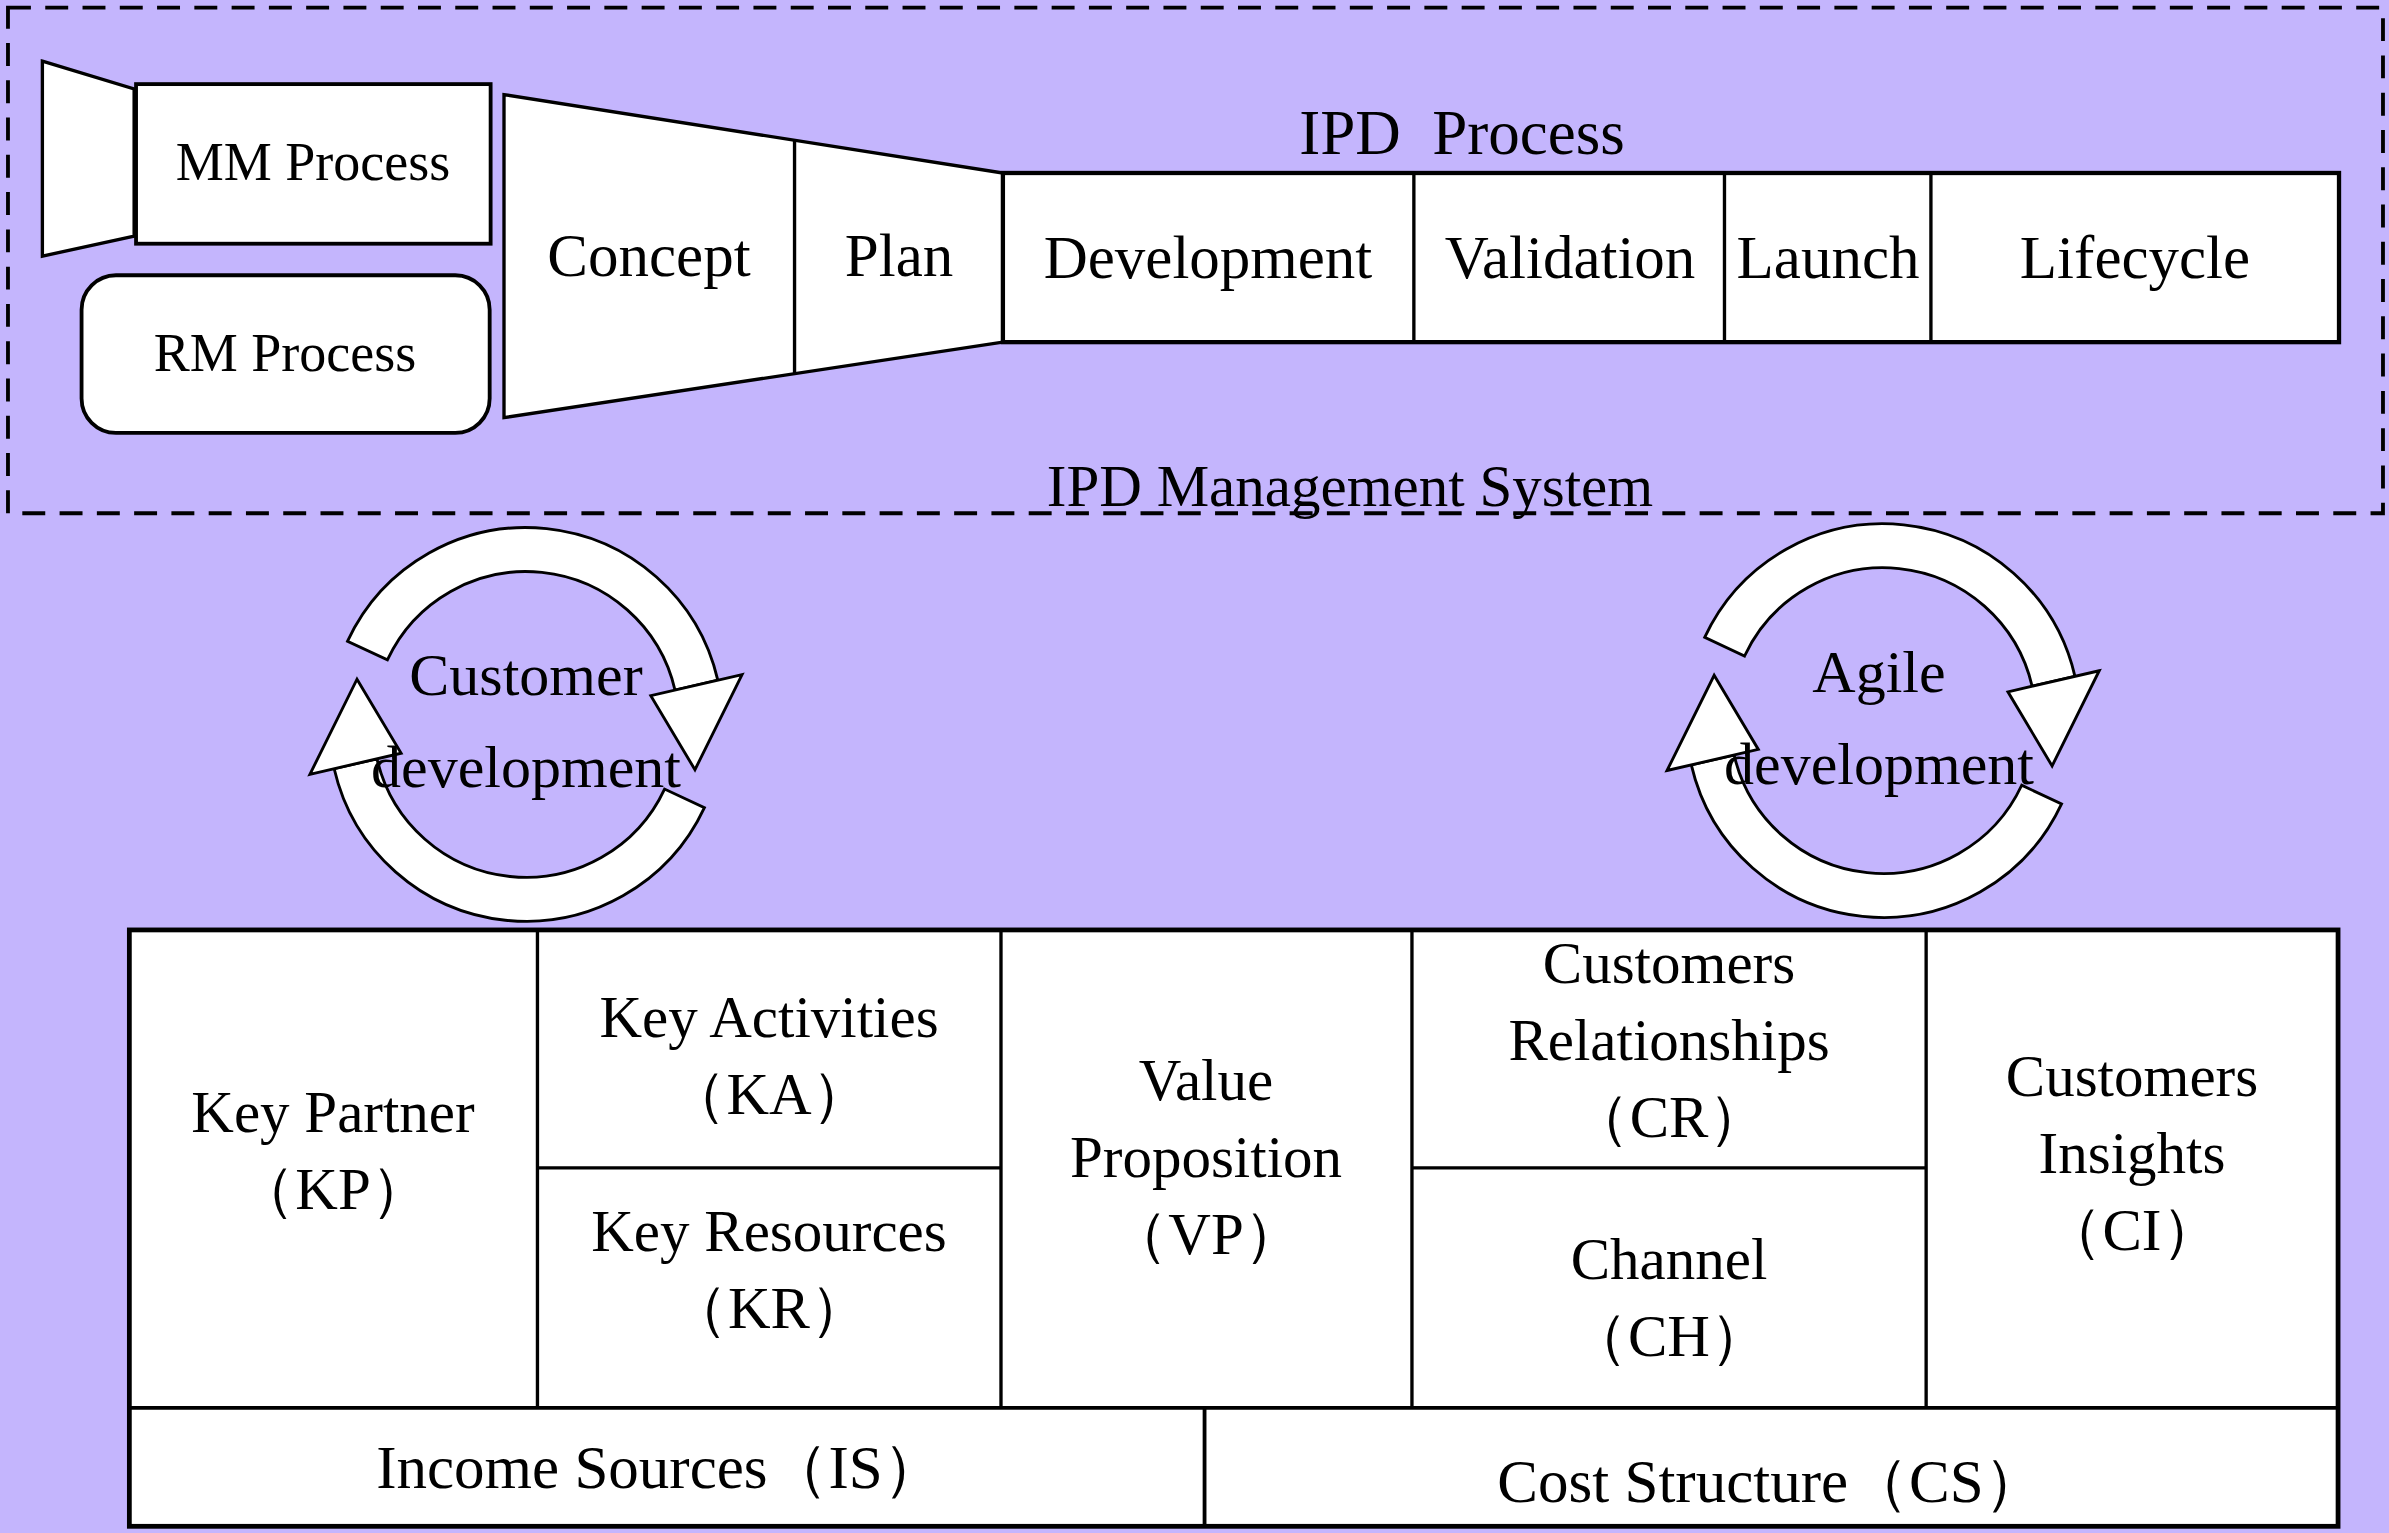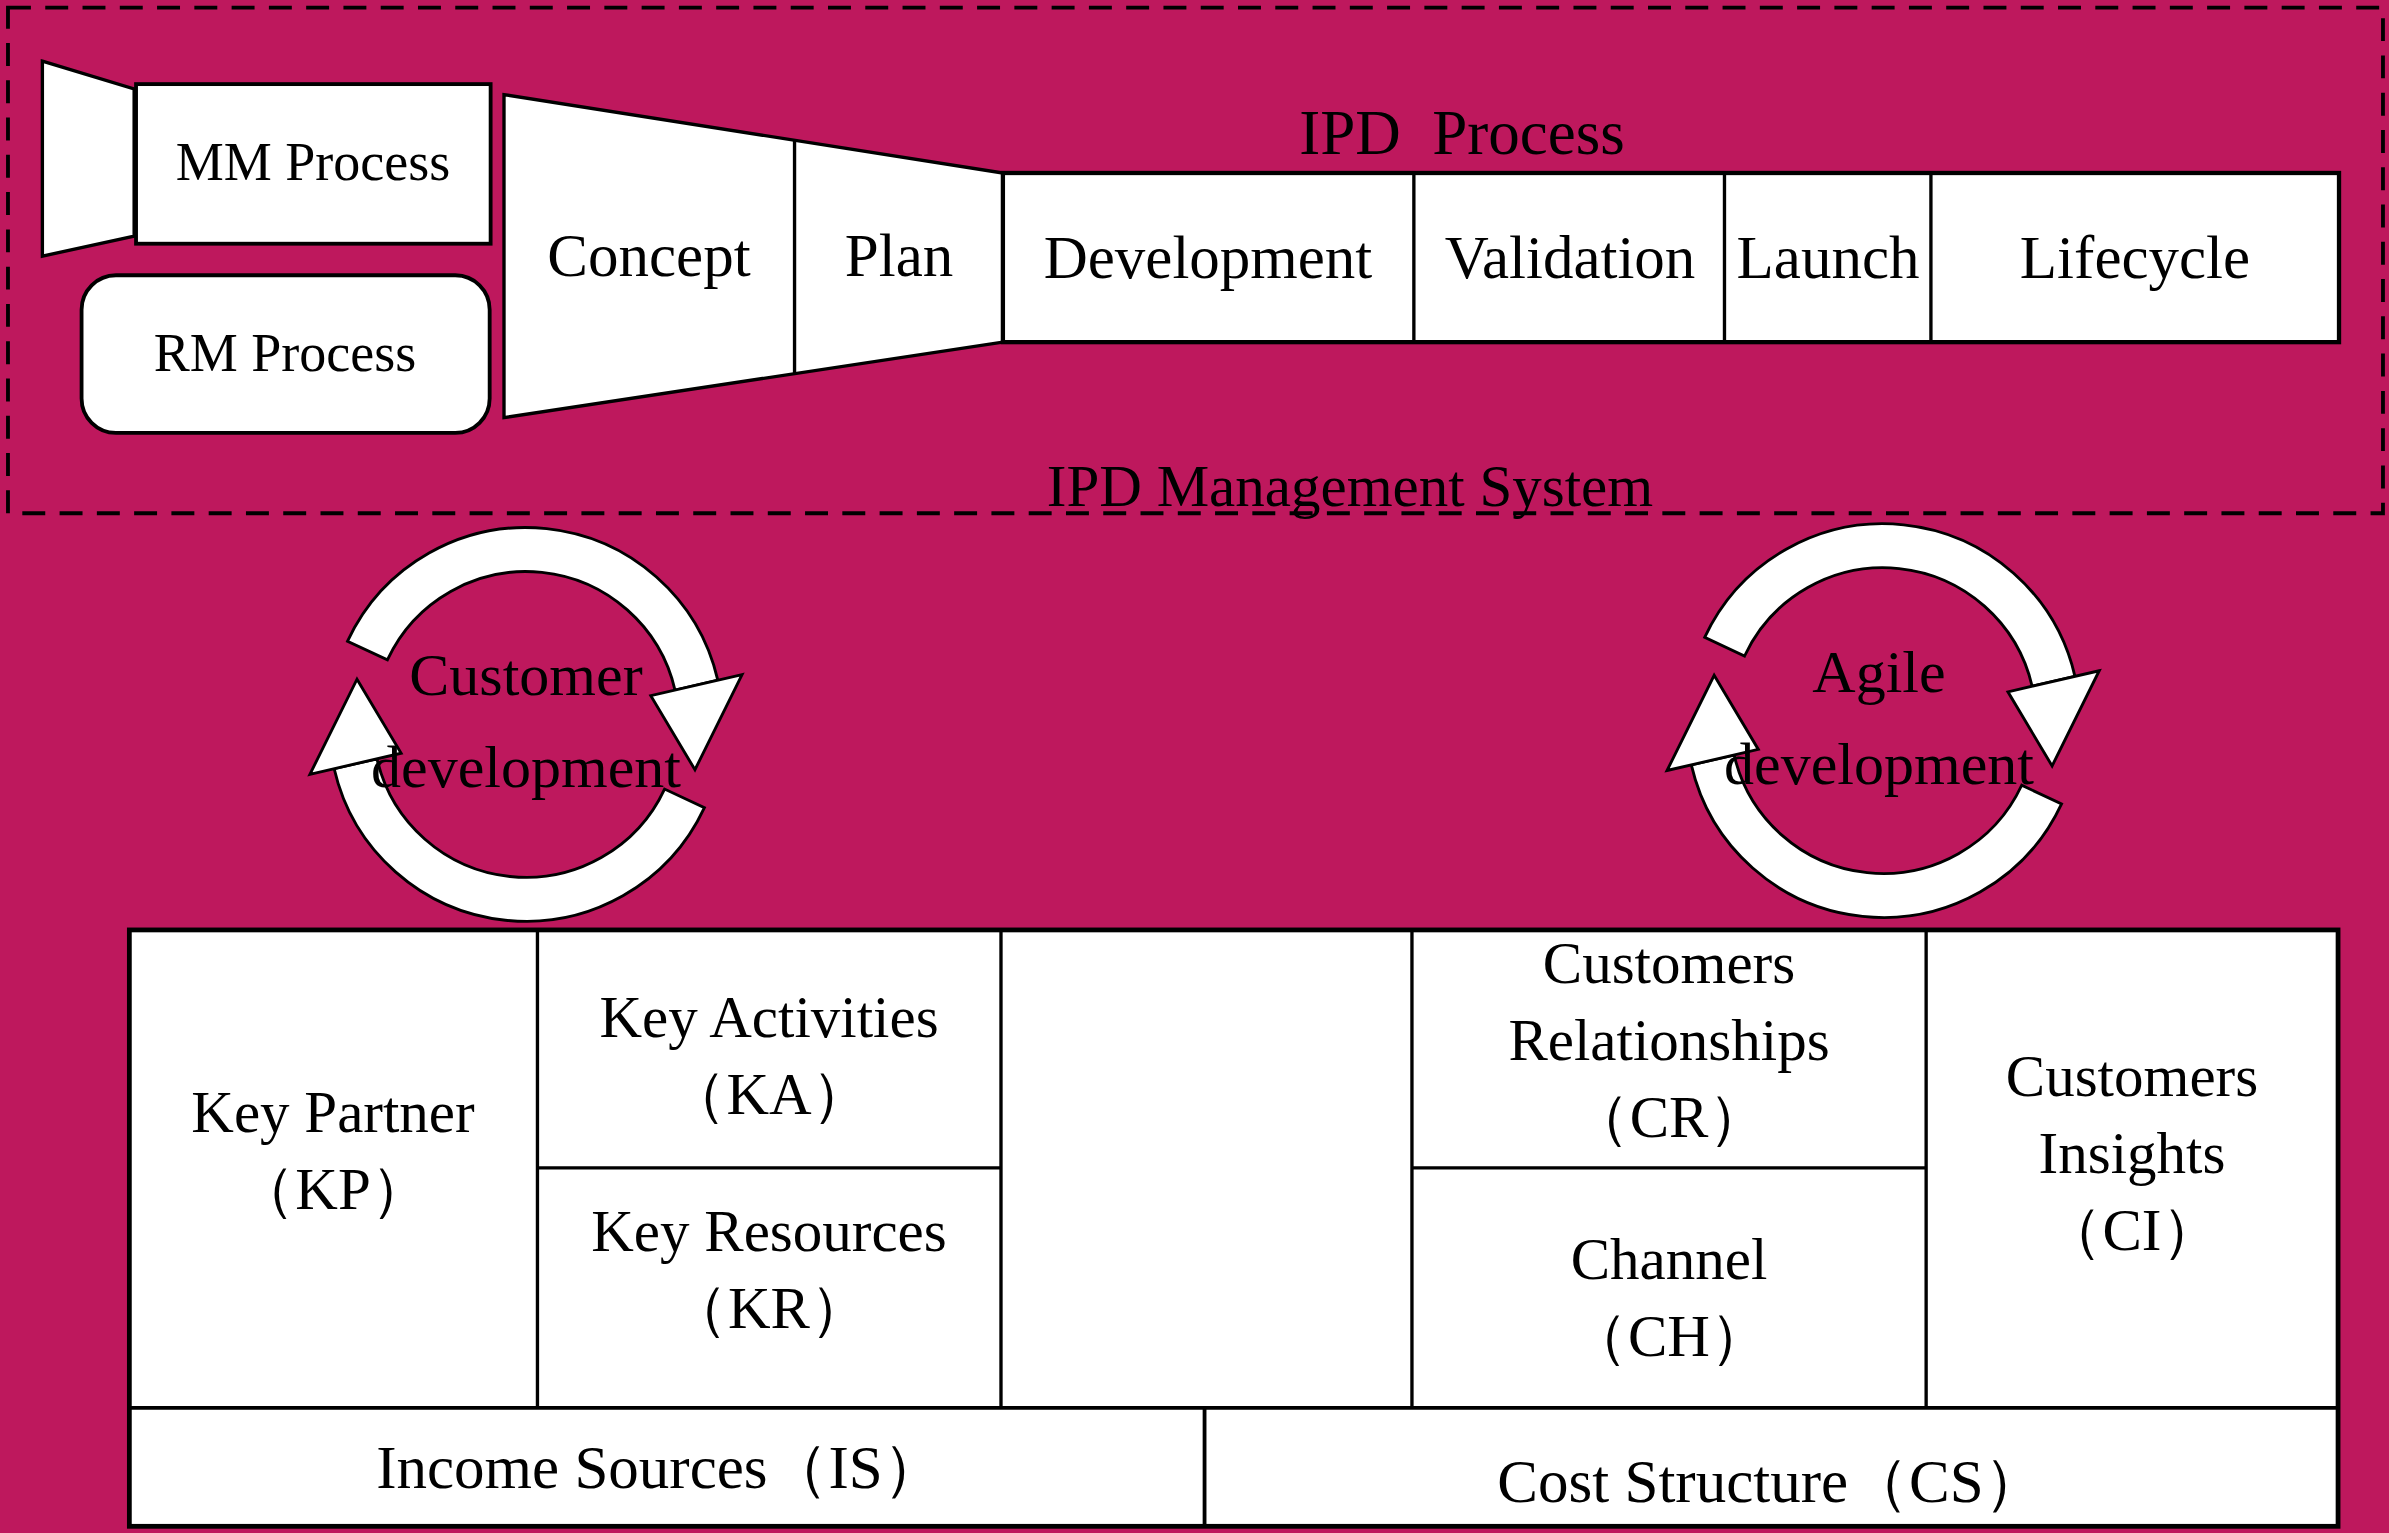--- a/index.html
+++ b/index.html
@@ -1,20 +1,20 @@
 <!DOCTYPE html>
 <html><head>
 <meta charset="utf-8">
 <style>
   html, body { margin: 0; padding: 0; background: #ffffff; }
   #stage {
     position: relative;
     width: 2390px;
     height: 1533px;
-    background: #be185d;
+    background: #c4b5fd;
     font-family: "Liberation Serif", "DejaVu Serif", serif;
     color: #000000;
     overflow: hidden;
   }
   #diagram-svg { position: absolute; left: 0; top: 0; width: 2390px; height: 1533px; }
   .lbl {
     position: absolute;
     transform: translate(-50%, -50%);
     white-space: nowrap;
     text-align: center;
@@ -106,20 +106,25 @@
     <div>（KP）</div>
   </div>
   <div class="lbl-block fs-cell" style="left:769px; top:1037px;margin-top:19px;">
     <div>Key Activities</div>
     <div>（KA）</div>
   </div>
   <div class="lbl-block fs-cell" style="left:769px; top:1270px;">
     <div>Key Resources</div>
     <div>（KR）</div>
   </div>
+  <div class="lbl-block fs-cell" style="left:1206px; top:1157px;">
+    <div>Value</div>
+    <div>Proposition</div>
+    <div>（VP）</div>
+  </div>
   <div class="lbl-block fs-cell" style="left:1669px; top:1040px;">
     <div>Customers</div>
     <div>Relationships</div>
     <div>（CR）</div>
   </div>
   <div class="lbl-block fs-cell" style="left:1669px; top:1298px;">
     <div>Channel</div>
     <div>（CH）</div>
   </div>
   <div class="lbl-block fs-cell" style="left:2132px; top:1153px;">

